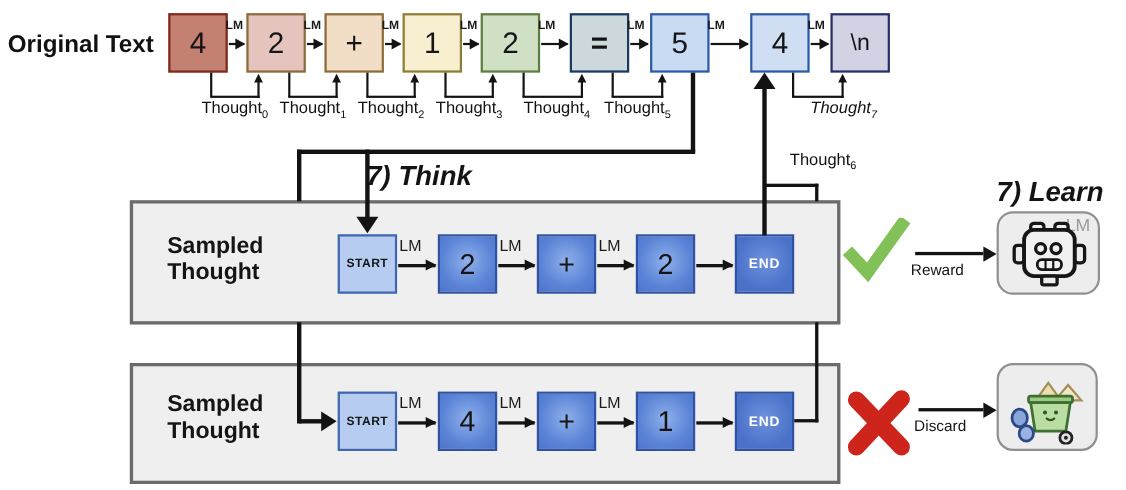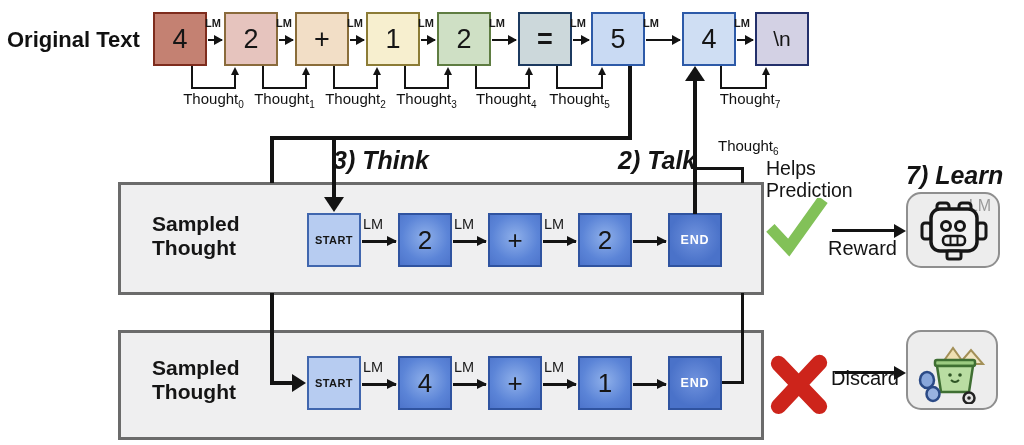--- a/index.html
+++ b/index.html
@@ -13,21 +13,21 @@
   .ln{position:absolute;background:#131313;}
   .head{position:absolute;width:0;height:0;}
   .lm-top{position:absolute;font-size:11px;font-weight:700;color:#1a1a1a;}
   .lm-in{position:absolute;font-size:14.5px;color:#1a1a1a;}
   .thought{position:absolute;font-size:15px;color:#111;text-align:center;white-space:nowrap;}
   .thought sub{font-size:10px;}
   .graybox{position:absolute;background:#efeff0;border:3px solid #6b6b6b;box-sizing:border-box;}
   .boxtitle{position:absolute;font-size:21px;font-weight:700;color:#151515;line-height:24px;width:120px;}
   .step{position:absolute;font-size:25px;font-weight:700;font-style:italic;}
   .outcome-text{position:absolute;font-size:19.5px;line-height:21.5px;color:#141414;width:104px;}
-  .action{position:absolute;font-size:20px;color:#141414;}
+  .action{position:absolute;font-size:14px;color:#141414;}
   .iconbox{position:absolute;background:#ededed;border:2.5px solid #8f8f8f;border-radius:15px;box-sizing:border-box;}
   .iconbox .lm-corner{position:absolute;right:7px;top:3px;font-size:16px;color:#9a9a9a;}
   .tok-start{background:#b7ccf1;border-color:#4066ae;font-size:11px;font-weight:700;letter-spacing:.4px;}
   .tok-num{background:radial-gradient(circle at 50% 45%, #8fb0ea 0%, #5b84d7 62%, #4d74cb 100%);
            border-color:#2f53a0;font-size:26px;}
   .tok-end{background:radial-gradient(circle at 50% 45%, #6f92dd 0%, #4a72c9 70%);
            border-color:#2f53a0;color:#ffffff;font-size:12.5px;font-weight:700;letter-spacing:.8px;}
 </style>
 </head>
 <body>
@@ -97,25 +97,24 @@
       <div class="thought" style="left: 468.5px; top: 90px; width: 68px; text-align: right;"><span>Thought</span><sub>4</sub></div>
       <div class="ln" style="left: 555.75px; top: 66px; width: 2.5px; height: 22px;"></div>
       <div class="ln" style="left: 555.75px; top: 86.5px; width: 47.5px; height: 2.5px;"></div>
       <div class="ln" style="left: 600.75px; top: 74px; width: 2.5px; height: 15px;"></div>
       <div class="head" style="left: 597.5px; top: 67px; border-left: 4.5px solid transparent; border-right: 4.5px solid transparent; border-bottom: 8px solid rgb(19, 19, 19);"></div>
       <div class="thought" style="left: 545.5px; top: 90px; width: 68px;"><span>Thought</span><sub>5</sub></div>
       <div class="ln" style="left: 719.75px; top: 66px; width: 2.5px; height: 22px;"></div>
       <div class="ln" style="left: 719.75px; top: 86.5px; width: 47.5px; height: 2.5px;"></div>
       <div class="ln" style="left: 764.75px; top: 74px; width: 2.5px; height: 15px;"></div>
       <div class="head" style="left: 761.5px; top: 67px; border-left: 4.5px solid transparent; border-right: 4.5px solid transparent; border-bottom: 8px solid rgb(19, 19, 19);"></div>
-      <div class="thought" style="left: 716px; top: 90px; width: 68px;"><span>Thought</span><sub>7</sub></div>
-    </div>
-
-  <div class="step" style="left:333px;top:146px;">3) Think</div>
-  <div class="step" style="left:618px;top:146px;">2) Talk</div>
+      <div class="thought" style="left: 733px; top: 90px; width: 68px; font-style: italic;"><span>Thought</span><sub>7</sub></div>
+    </div>
+
+  <div class="step" style="left:333px;top:146px;">7) Think</div>
   <div class="step" style="left:906px;top:161px;">7) Learn</div>
 
   <div class="thought" style="left:718px;top:137px;"><span>Thought</span><sub>6</sub></div>
 
   <div class="graybox" style="left:118px;top:182px;width:646px;height:113px;"></div>
   <div class="graybox" style="left:118px;top:330px;width:646px;height:110px;"></div>
   <div class="boxtitle" style="left:152px;top:212px;">Sampled Thought</div>
   <div class="boxtitle" style="left:152px;top:356px;">Sampled Thought</div>
 
   <div id="gen-rows">
@@ -163,21 +162,20 @@
       <div class="ln" style="left: 272px; top: 380.75px; width: 22px; height: 4.5px;"></div>
       <div class="head" style="left: 292px; top: 374px; border-top: 9px solid transparent; border-bottom: 9px solid transparent; border-left: 14px solid rgb(19, 19, 19);"></div>
       <div class="ln" style="left: 692.75px; top: 80px; width: 4.5px; height: 134px;"></div>
       <div class="head" style="left: 685px; top: 66px; border-left: 10px solid transparent; border-right: 10px solid transparent; border-bottom: 15px solid rgb(19, 19, 19);"></div>
       <div class="ln" style="left: 695px; top: 167px; width: 49px; height: 3px;"></div>
       <div class="ln" style="left: 741px; top: 167px; width: 3px; height: 16px;"></div>
       <div class="ln" style="left: 741px; top: 293px; width: 3px; height: 91px;"></div>
       <div class="ln" style="left: 722px; top: 381px; width: 22px; height: 3px;"></div>
     </div>
 
-  <div class="outcome-text" style="left:766px;top:158px;">Helps Prediction</div>
   <svg class="abs" style="left:766px;top:198px;" width="62" height="62" viewBox="0 0 60 60">
     <path d="M8 33 L22 48 L52 6" fill="none" stroke="#82c158" stroke-width="11" stroke-linecap="square"></path>
   </svg>
   <div class="action" style="left:828px;top:237px;">Reward</div>
   <div class="iconbox" style="left:906px;top:192px;width:94px;height:76px;">
     <span class="lm-corner">LM</span>
     <svg style="position:absolute;left:11px;top:7px;" width="70" height="62" viewBox="0 0 70 62">
       <rect x="18" y="2" width="12" height="11" rx="3" fill="#ededed" stroke="#161616" stroke-width="3"></rect>
       <rect x="40" y="2" width="12" height="11" rx="3" fill="#ededed" stroke="#161616" stroke-width="3"></rect>
       <rect x="3" y="22" width="9" height="16" rx="3" fill="#ededed" stroke="#161616" stroke-width="3"></rect>
@@ -189,21 +187,21 @@
       <line x1="31.5" y1="35" x2="31.5" y2="44" stroke="#161616" stroke-width="2"></line>
       <line x1="38.5" y1="35" x2="38.5" y2="44" stroke="#161616" stroke-width="2"></line>
       <rect x="28" y="50" width="14" height="8" rx="2" fill="#ededed" stroke="#161616" stroke-width="3"></rect>
     </svg>
   </div>
 
   <svg class="abs" style="left:765px;top:349px;" width="68" height="68" viewBox="0 0 70 70">
     <path d="M14 15 L56 59" fill="none" stroke="#cd241b" stroke-width="16" stroke-linecap="round"></path>
     <path d="M56 14 L14 59" fill="none" stroke="#cd241b" stroke-width="16" stroke-linecap="round"></path>
   </svg>
-  <div class="action" style="left:831px;top:367px;">Discard</div>
+  <div class="action" style="left:831px;top:379px;">Discard</div>
   <div class="iconbox" style="left:906px;top:330px;width:92px;height:80px;">
     <svg style="position:absolute;left:9px;top:8px;" width="72" height="64" viewBox="0 0 72 64">
       <path d="M26 22 L36 8 L46 22 Z" fill="#eedfb2" stroke="#a39058" stroke-width="2"></path>
       <path d="M42 24 L54 10 L66 24 Z" fill="#f2e6c4" stroke="#a39058" stroke-width="2"></path>
       <rect x="18" y="20" width="40" height="6" rx="2" fill="#9ccb82" stroke="#3f6f33" stroke-width="2.5"></rect>
       <path d="M20 26 L56 26 L52 52 L24 52 Z" fill="#b9dda2" stroke="#3f6f33" stroke-width="2.5"></path>
       <circle cx="33" cy="35" r="1.8" fill="#2f5526"></circle>
       <circle cx="43" cy="35" r="1.8" fill="#2f5526"></circle>
       <path d="M34 40 Q38 44 42 40" fill="none" stroke="#2f5526" stroke-width="2"></path>
       <ellipse cx="10" cy="40" rx="7" ry="8" fill="#88a6da" stroke="#2b4a86" stroke-width="2.5"></ellipse>

